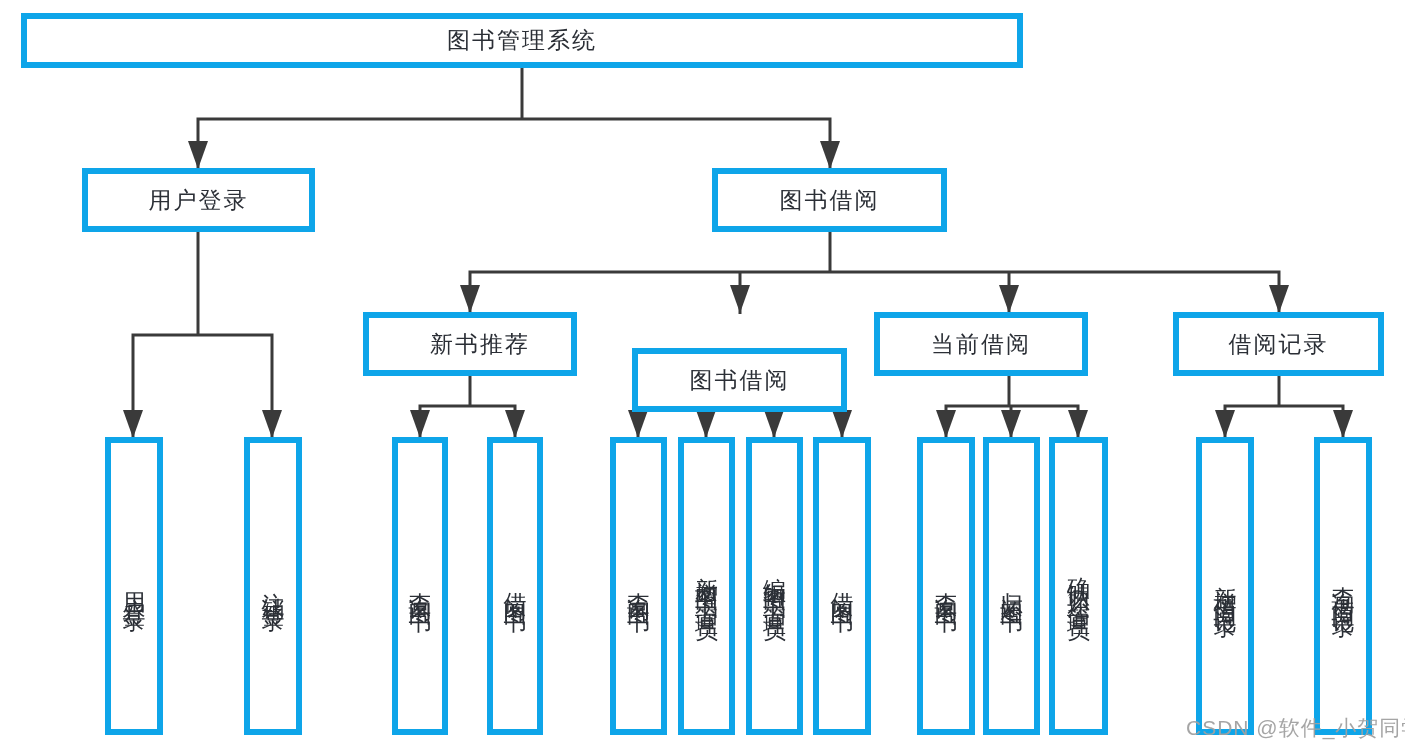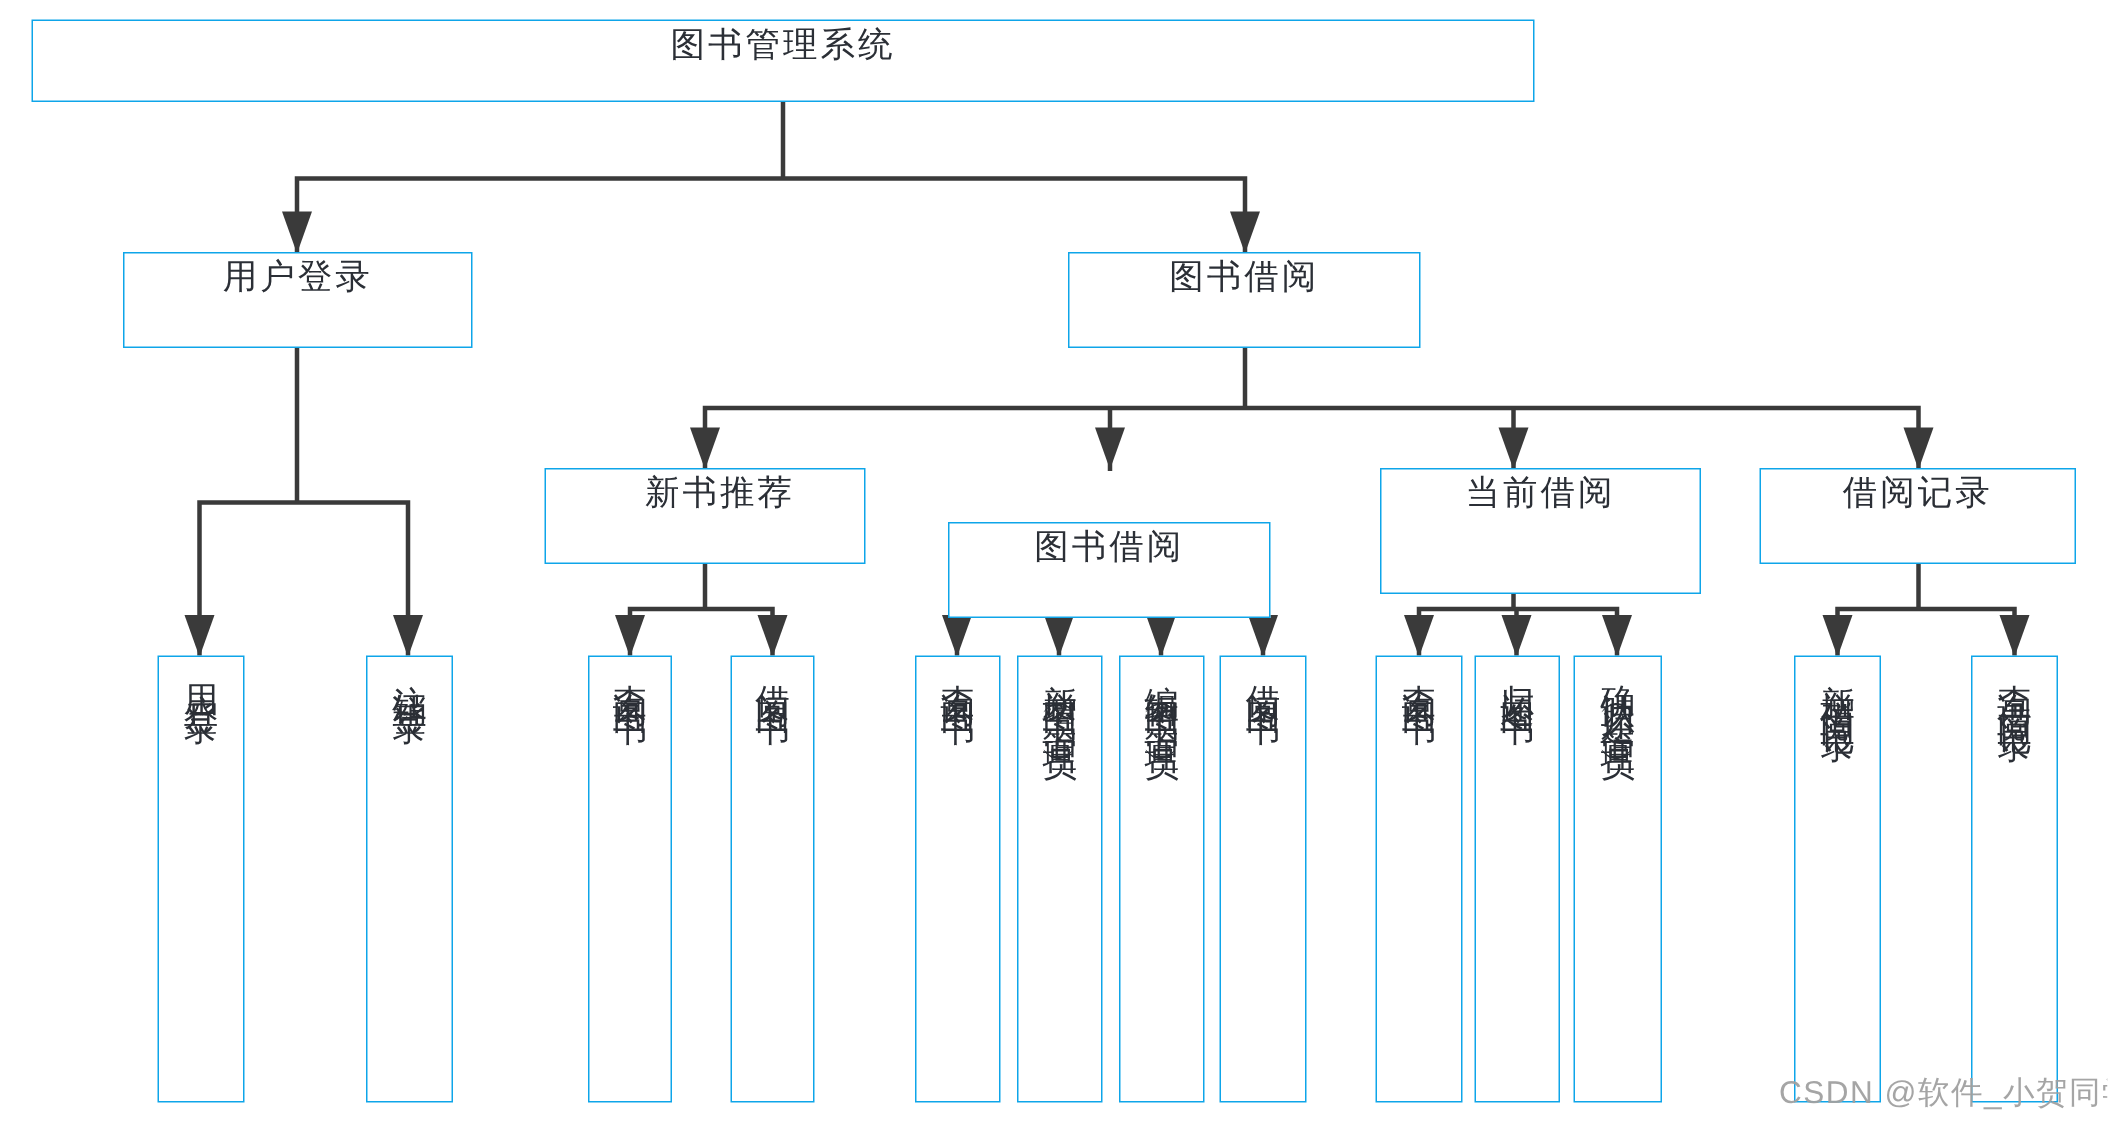--- a/index.html
+++ b/index.html
@@ -12,24 +12,24 @@
     overflow: hidden;
   }
   svg.lines {
     position: absolute;
     left: 0; top: 0;
     z-index: 0;
   }
   .bx {
     position: absolute;
     box-sizing: border-box;
-    border: 1px solid #0ea5e9;
+    border: 6px solid #0ea5e9;
     background: #ffffff;
     display: flex;
-    align-items: flex-start;
+    align-items: center;
     justify-content: center;
     color: #2b2f36;
     z-index: 1;
     font-family: Liberation Serif, serif;
   }
   .hz span {
     font-size: 23px;
     letter-spacing: 2px;
     white-space: nowrap;
   }
@@ -114,21 +114,21 @@
   <div class="bx hz" style="left:712px; top:168px; width:235px; height:64px;">
     <span>图书借阅</span>
   </div>
 
   <div class="bx hz" style="left:363px; top:312px; width:214px; height:64px;padding-left:20px;">
     <span>新书推荐</span>
   </div>
   <div class="bx hz" style="left:632px; top:312px; width:215px; height:64px;margin-top:36px;">
     <span>图书借阅</span>
   </div>
-  <div class="bx hz" style="left:920px; top:312px; width:214px; height:84px;">
+  <div class="bx hz" style="left:874px; top:312px; width:214px; height:64px;">
     <span>当前借阅</span>
   </div>
   <div class="bx hz" style="left:1173px; top:312px; width:211px; height:64px;">
     <span>借阅记录</span>
   </div>
 
   <div class="bx vt" style="left:105px; top:437px; width:58px; height:298px;">
     <span>用户登录</span>
   </div>
   <div class="bx vt" style="left:244px; top:437px; width:58px; height:298px;">

